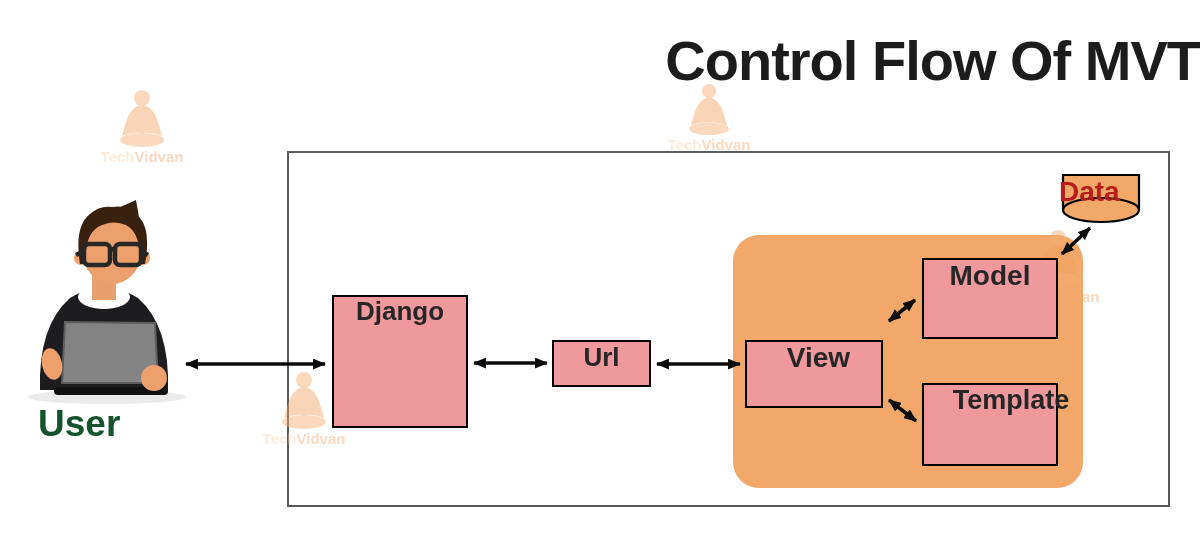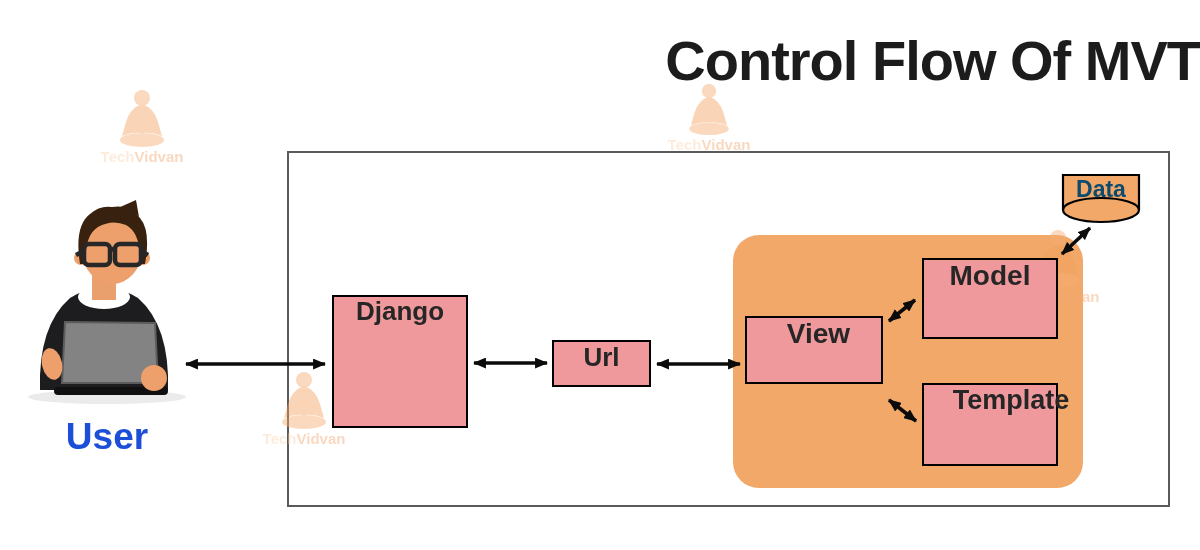--- a/index.html
+++ b/index.html
@@ -27,48 +27,48 @@
   }
 
   
   .node {
     position:absolute; background:#f0999d; border:2.5px solid #000;
     color:#262626; display:flex; flex-direction:column; align-items:center;
     justify-content:flex-start; text-align:center; box-sizing:border-box;
   }
   #node-django   { left:332px; top:295px; width:136px; height:133px; font-size:26px; line-height:1.1; font-weight:700; }
   #node-url      { left:552px; top:340px; width:99px;  height:47px;  font-size:26px; font-weight:600; }
-  #node-view     { left:745px; top:316px; width:138px; height:68px;  font-size:28px; font-weight:600;padding-left:9px; }
+  #node-view     { left:745px; top:340px; width:138px; height:68px;  font-size:28px; font-weight:600;padding-left:9px; }
   #node-model    { left:922px; top:258px; width:136px; height:81px;  font-size:28px; font-weight:600; }
   #node-template { left:922px; top:383px; width:136px; height:83px;  font-size:27px; font-weight:600;padding-left:42px; }
 
   
   #data-shape { position:absolute; left:1059px; top:172px; width:84px; height:54px; }
   #data-shape svg { position:absolute; left:0; top:0; }
   #data-label {
-    position:absolute; left:0; top:4px; width:84px; text-align:center;
-    font-size:23px; font-weight:600; color:#0c4a6e;
+    position:absolute; left:0; top:4px; width:84px; 
+    font-size:28px; font-weight:600; color:#b91c1c;
   }
 
   
   .wm { position:absolute; width:92px; opacity:0.45; text-align:center; pointer-events:none; }
   .wm svg { display:block; margin:0 auto; }
   .wm-text { font-size:15px; font-weight:bold; white-space:nowrap; }
   .wm-text .t1 { color:#fbd6b2; }
   .wm-text .t2 { color:#f3a976; }
   #wm1 { left:96px;  top:88px;  }
   #wm2 { left:663px; top:82px;  }
   #wm3 { left:258px; top:370px; }
   #wm4 { left:1012px;top:228px; }
 
   
   #user-figure { position:absolute; left:18px; top:198px; }
   #user-label {
-    position:absolute; left:38px; top:416px; width:138px; text-align:center;
-    font-size:37px; font-weight:800; color:#1d4ed8;
+    position:absolute; left:38px; top:403px; width:138px; 
+    font-size:37px; font-weight:800; color:#14532d;
   }
 
   
   #arrows { position:absolute; left:0; top:0; width:1200px; height:550px; pointer-events:none; }
 </style>
 </head>
 <body>
 
 <div class="canvas">
 

